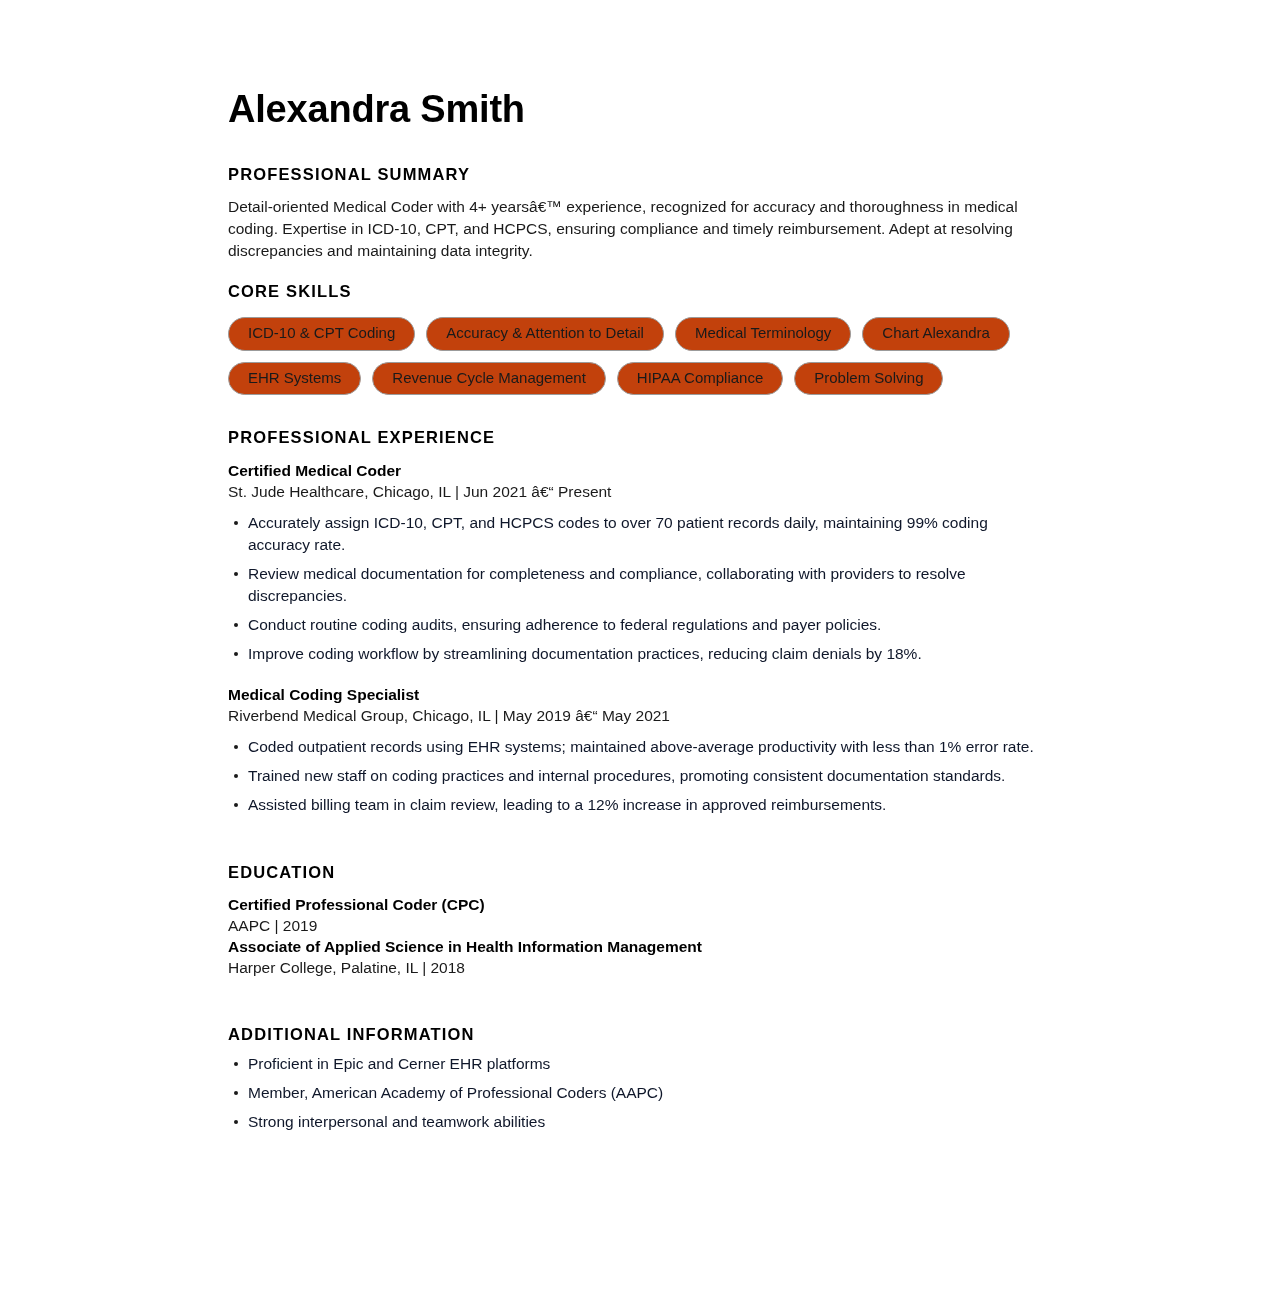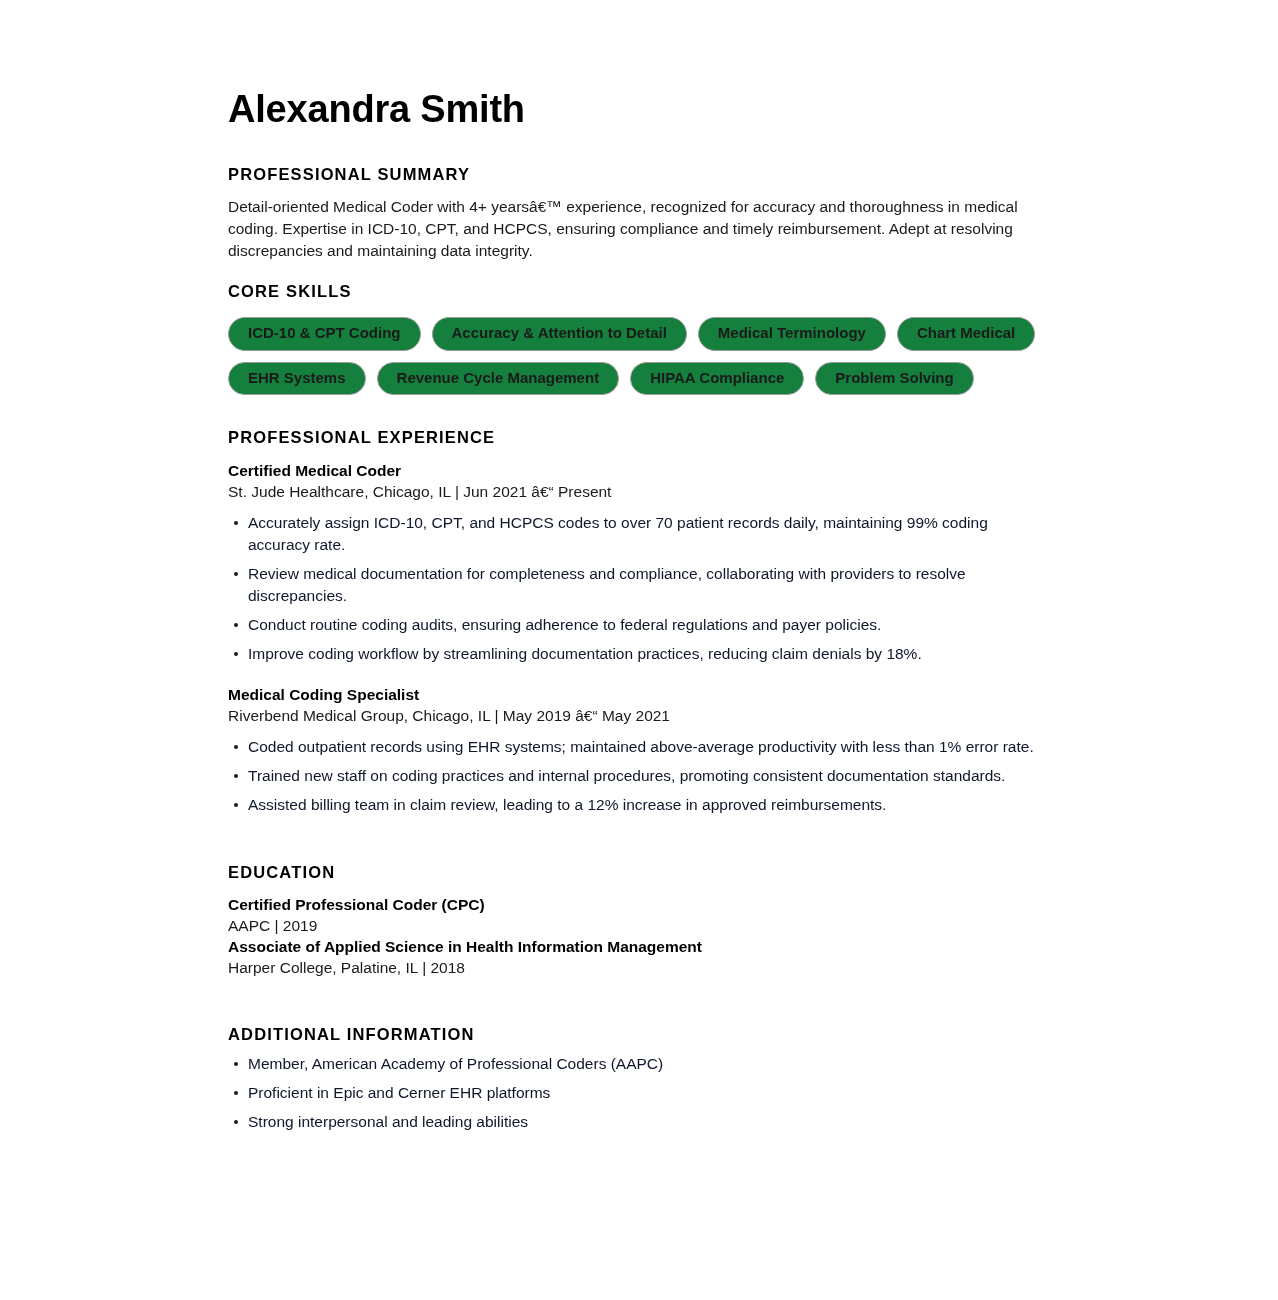--- a/index.html
+++ b/index.html
@@ -83,24 +83,23 @@
   .skill-pill {
     display: inline-flex;
     align-items: center;
     justify-content: center;
     border: 1px solid #9b9b9b;
     border-radius: 999px;
     padding: 7px 19px 8px 19px;
     font-size: 15px;
     line-height: 1.1;
     color: #1a1a1a;
-    background: #15803d;
+    background: #c2410c;
     white-space: nowrap;
     box-sizing: border-box;
-    font-weight: bold;
   }
 
   
   .job { margin-top: 0; }
   .job + .job { margin-top: 20px; }
   .job-first { margin-top: 14px; }
   .job-title {
     font-size: 15.5px;
     font-weight: bold;
     color: #000000;
@@ -174,21 +173,21 @@
       <p class="summary-text">Detail-oriented Medical Coder with 4+ yearsâ€™ experience, recognized for accuracy and thoroughness in medical coding. Expertise in ICD-10, CPT, and HCPCS, ensuring compliance and timely reimbursement. Adept at resolving discrepancies and maintaining data integrity.</p>
     </section>
 
     <section>
       <h2 class="section-heading sec-skills">CORE SKILLS</h2>
       <div class="skills-rows">
         <div class="skill-row">
           <span class="skill-pill">ICD-10 &amp; CPT Coding</span>
           <span class="skill-pill">Accuracy &amp; Attention to Detail</span>
           <span class="skill-pill">Medical Terminology</span>
-          <span class="skill-pill">Chart Medical</span>
+          <span class="skill-pill">Chart Alexandra</span>
         </div>
         <div class="skill-row">
           <span class="skill-pill">EHR Systems</span>
           <span class="skill-pill">Revenue Cycle Management</span>
           <span class="skill-pill">HIPAA Compliance</span>
           <span class="skill-pill">Problem Solving</span>
         </div>
       </div>
     </section>
 
@@ -227,20 +226,20 @@
         <div class="edu-entry">
           <div class="edu-degree">Associate of Applied Science in Health Information Management</div>
           <div class="edu-meta">Harper College, Palatine, IL  |  2018</div>
         </div>
       </div>
     </section>
 
     <section>
       <h2 class="section-heading sec-add">ADDITIONAL INFORMATION</h2>
       <ul class="bullets add-list">
+        <li>Proficient in Epic and Cerner EHR platforms</li>
         <li>Member, American Academy of Professional Coders (AAPC)</li>
-        <li>Proficient in Epic and Cerner EHR platforms</li>
-        <li>Strong interpersonal and leading abilities</li>
+        <li>Strong interpersonal and teamwork abilities</li>
       </ul>
     </section>
 
   </div>
 </div>
 
 </body></html>

